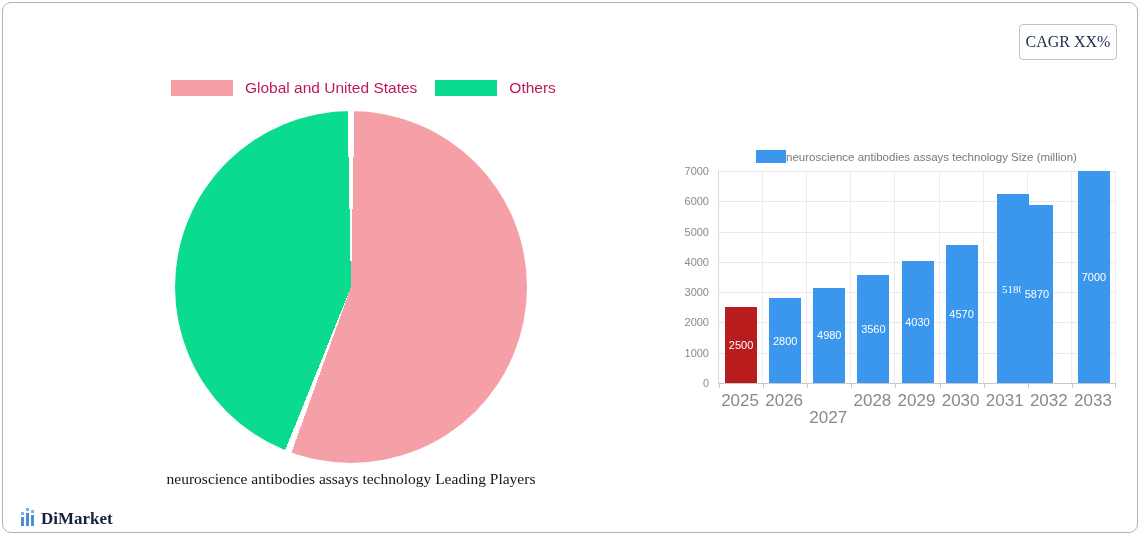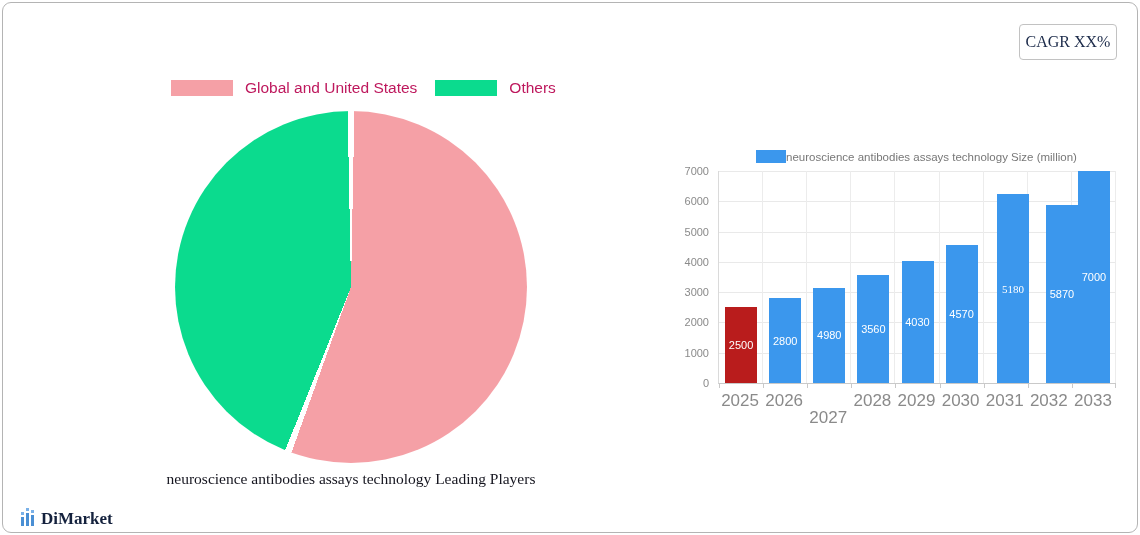--- a/index.html
+++ b/index.html
@@ -122,21 +122,21 @@
         </div>
         <div class="bar" style="left: 182.5px; width: 32px; height: 122.051px; background: rgb(59, 151, 237);">
           <span class="val">4030</span>
         </div>
         <div class="bar" style="left: 226.611px; width: 32px; height: 138.406px; background: rgb(59, 151, 237);">
           <span class="val">4570</span>
         </div>
         <div class="bar" style="left: 278px; width: 32px; height: 189px; background: rgb(59, 151, 237); font-family: Liberation Serif, serif;">
           <span class="val">5180</span>
         </div>
-        <div class="bar" style="left: 327px; width: 32px; height: 177.777px; background: rgb(59, 151, 237);">
+        <div class="bar" style="left: 302px; width: 32px; height: 177.777px; background: rgb(59, 151, 237);">
           <span class="val">5870</span>
         </div>
         <div class="bar" style="left: 358.944px; width: 32px; height: 212px; background: rgb(59, 151, 237);">
           <span class="val">7000</span>
         </div>
       </div>
     <div id="ylabs">
         <div class="ylab" style="top: 229px;">0</div>
         <div class="ylab" style="top: 198.714px;">1000</div>
         <div class="ylab" style="top: 168.429px;">2000</div>

